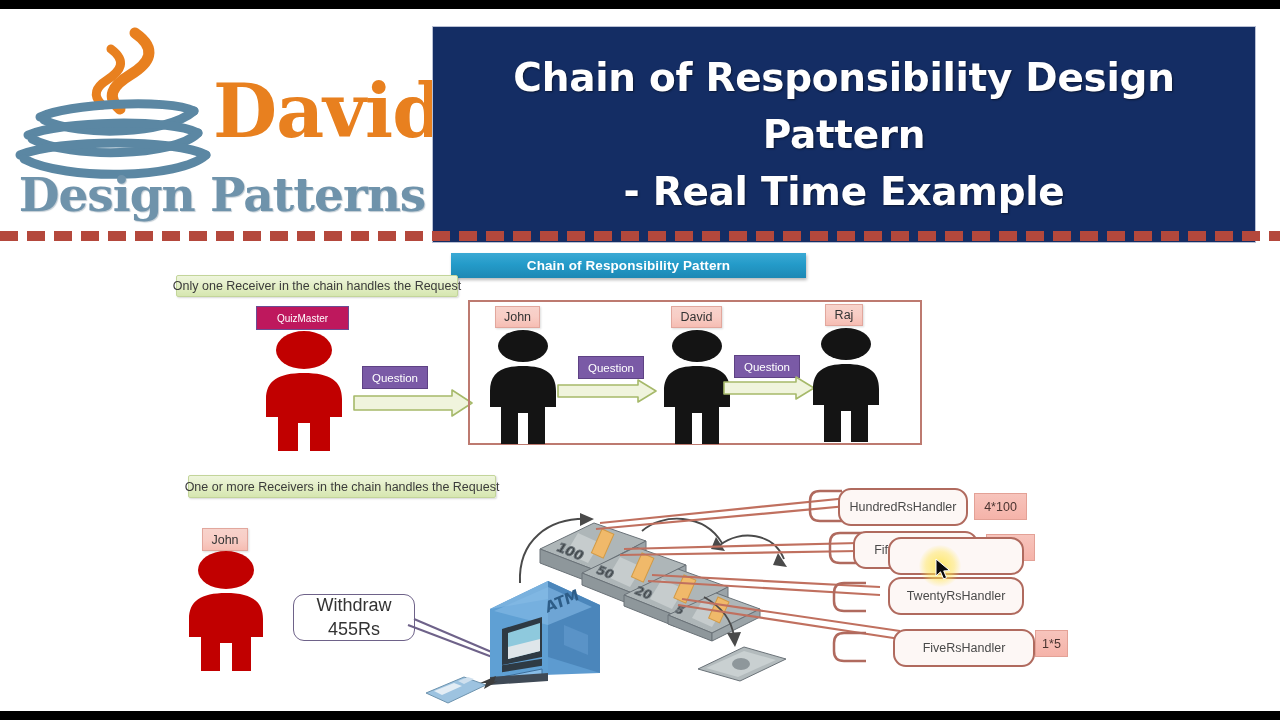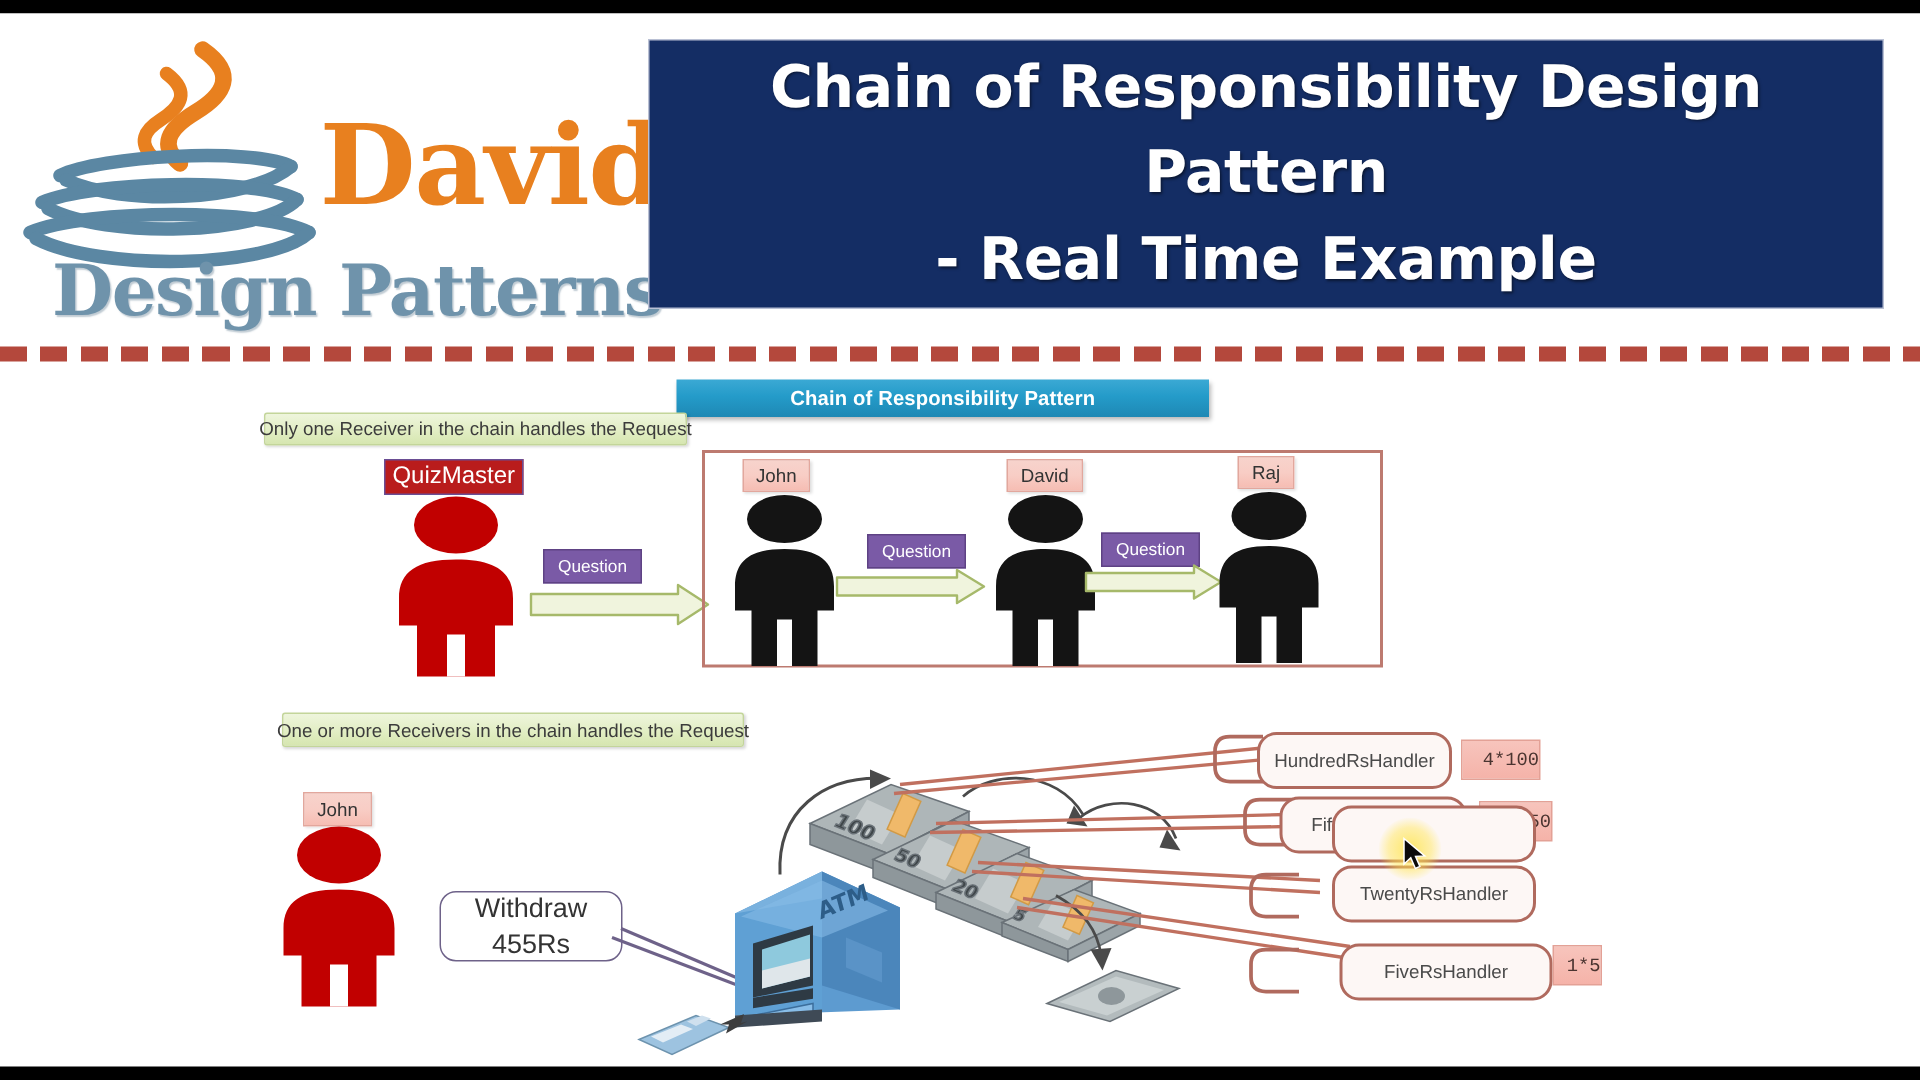--- a/index.html
+++ b/index.html
@@ -33,29 +33,29 @@
     position: absolute; left: 8px; top: 10px; width: 420px; height: 208px;
   }
   .logo-svg { position: absolute; left: 0; top: 0; }
   .logo-word {
     position: absolute; left: 205px; top: 55px;
     font-family: "DejaVu Serif", serif;
     font-weight: 700; font-size: 74px; color: #e8801f;
     letter-spacing: -1px; line-height: 1;
   }
   .logo-sub {
-    position: absolute; left: 24px; top: 152px; width: 412px;
+    position: absolute; left: 8px; top: 152px; width: 412px;
     text-align: center;
     font-family: "DejaVu Serif", serif;
     font-weight: 700; font-size: 47px; color: #6f93ab;
     letter-spacing: -1px; line-height: 1;
     text-shadow: 1px 1px 1px rgba(140,160,175,.55);
   }
   .title-banner {
-    position: absolute; left: 432px; top: 17px; width: 824px; height: 180px;
+    position: absolute; left: 432px; top: 17px; width: 824px; height: 217px;
     background: #142d64;
     border: 1px solid #b9c0d4;
     display: flex; flex-direction: column;
     align-items: center; justify-content: center;
   }
   .title-line {
     color: #ffffff;
     font-family: "DejaVu Sans", sans-serif;
     font-weight: 700;
     font-size: 39px;
@@ -100,24 +100,24 @@
     color: #ffffff;
     font-weight: 700;
     font-size: 13.5px;
     display: flex; align-items: center; justify-content: center;
     box-shadow: 1px 2px 3px rgba(0,0,0,.28);
     letter-spacing: .1px;
   }
 
   
   .purple-label {
-    background: #b91c1c;
+    background: #be185d;
     border: 1px solid #6a4d94;
     color: #ffffff;
-    font-size: 16px;
+    font-size: 10px;
     display: flex; align-items: center; justify-content: center;
     box-shadow: 0 0 0 3px rgba(255,255,255,.85);
   }
   .purple-small {
     background: #7a5aa6;
     border: 1px solid #5e4284;
     color: #ffffff;
     font-size: 11.5px;
     display: flex; align-items: center; justify-content: center;
   }
@@ -129,21 +129,21 @@
     color: #333333;
     font-size: 12.5px;
     display: flex; align-items: center; justify-content: center;
     box-shadow: 1px 1px 2px rgba(0,0,0,.14);
   }
   .pink-amount {
     background: linear-gradient(to bottom, #f7c4bc 0%, #f5b3a9 100%);
     border: 1px solid #e3a196;
     color: #4a3430;
     font-size: 12.5px;
-    display: flex; align-items: center; justify-content: flex-end; font-family: Liberation Mono, monospace;
+    display: flex; align-items: center; justify-content: center;
   }
 
   
   .chain-box {
     border: 2px solid #bd7a70;
     background: transparent;
   }
 
   
   .handler {

